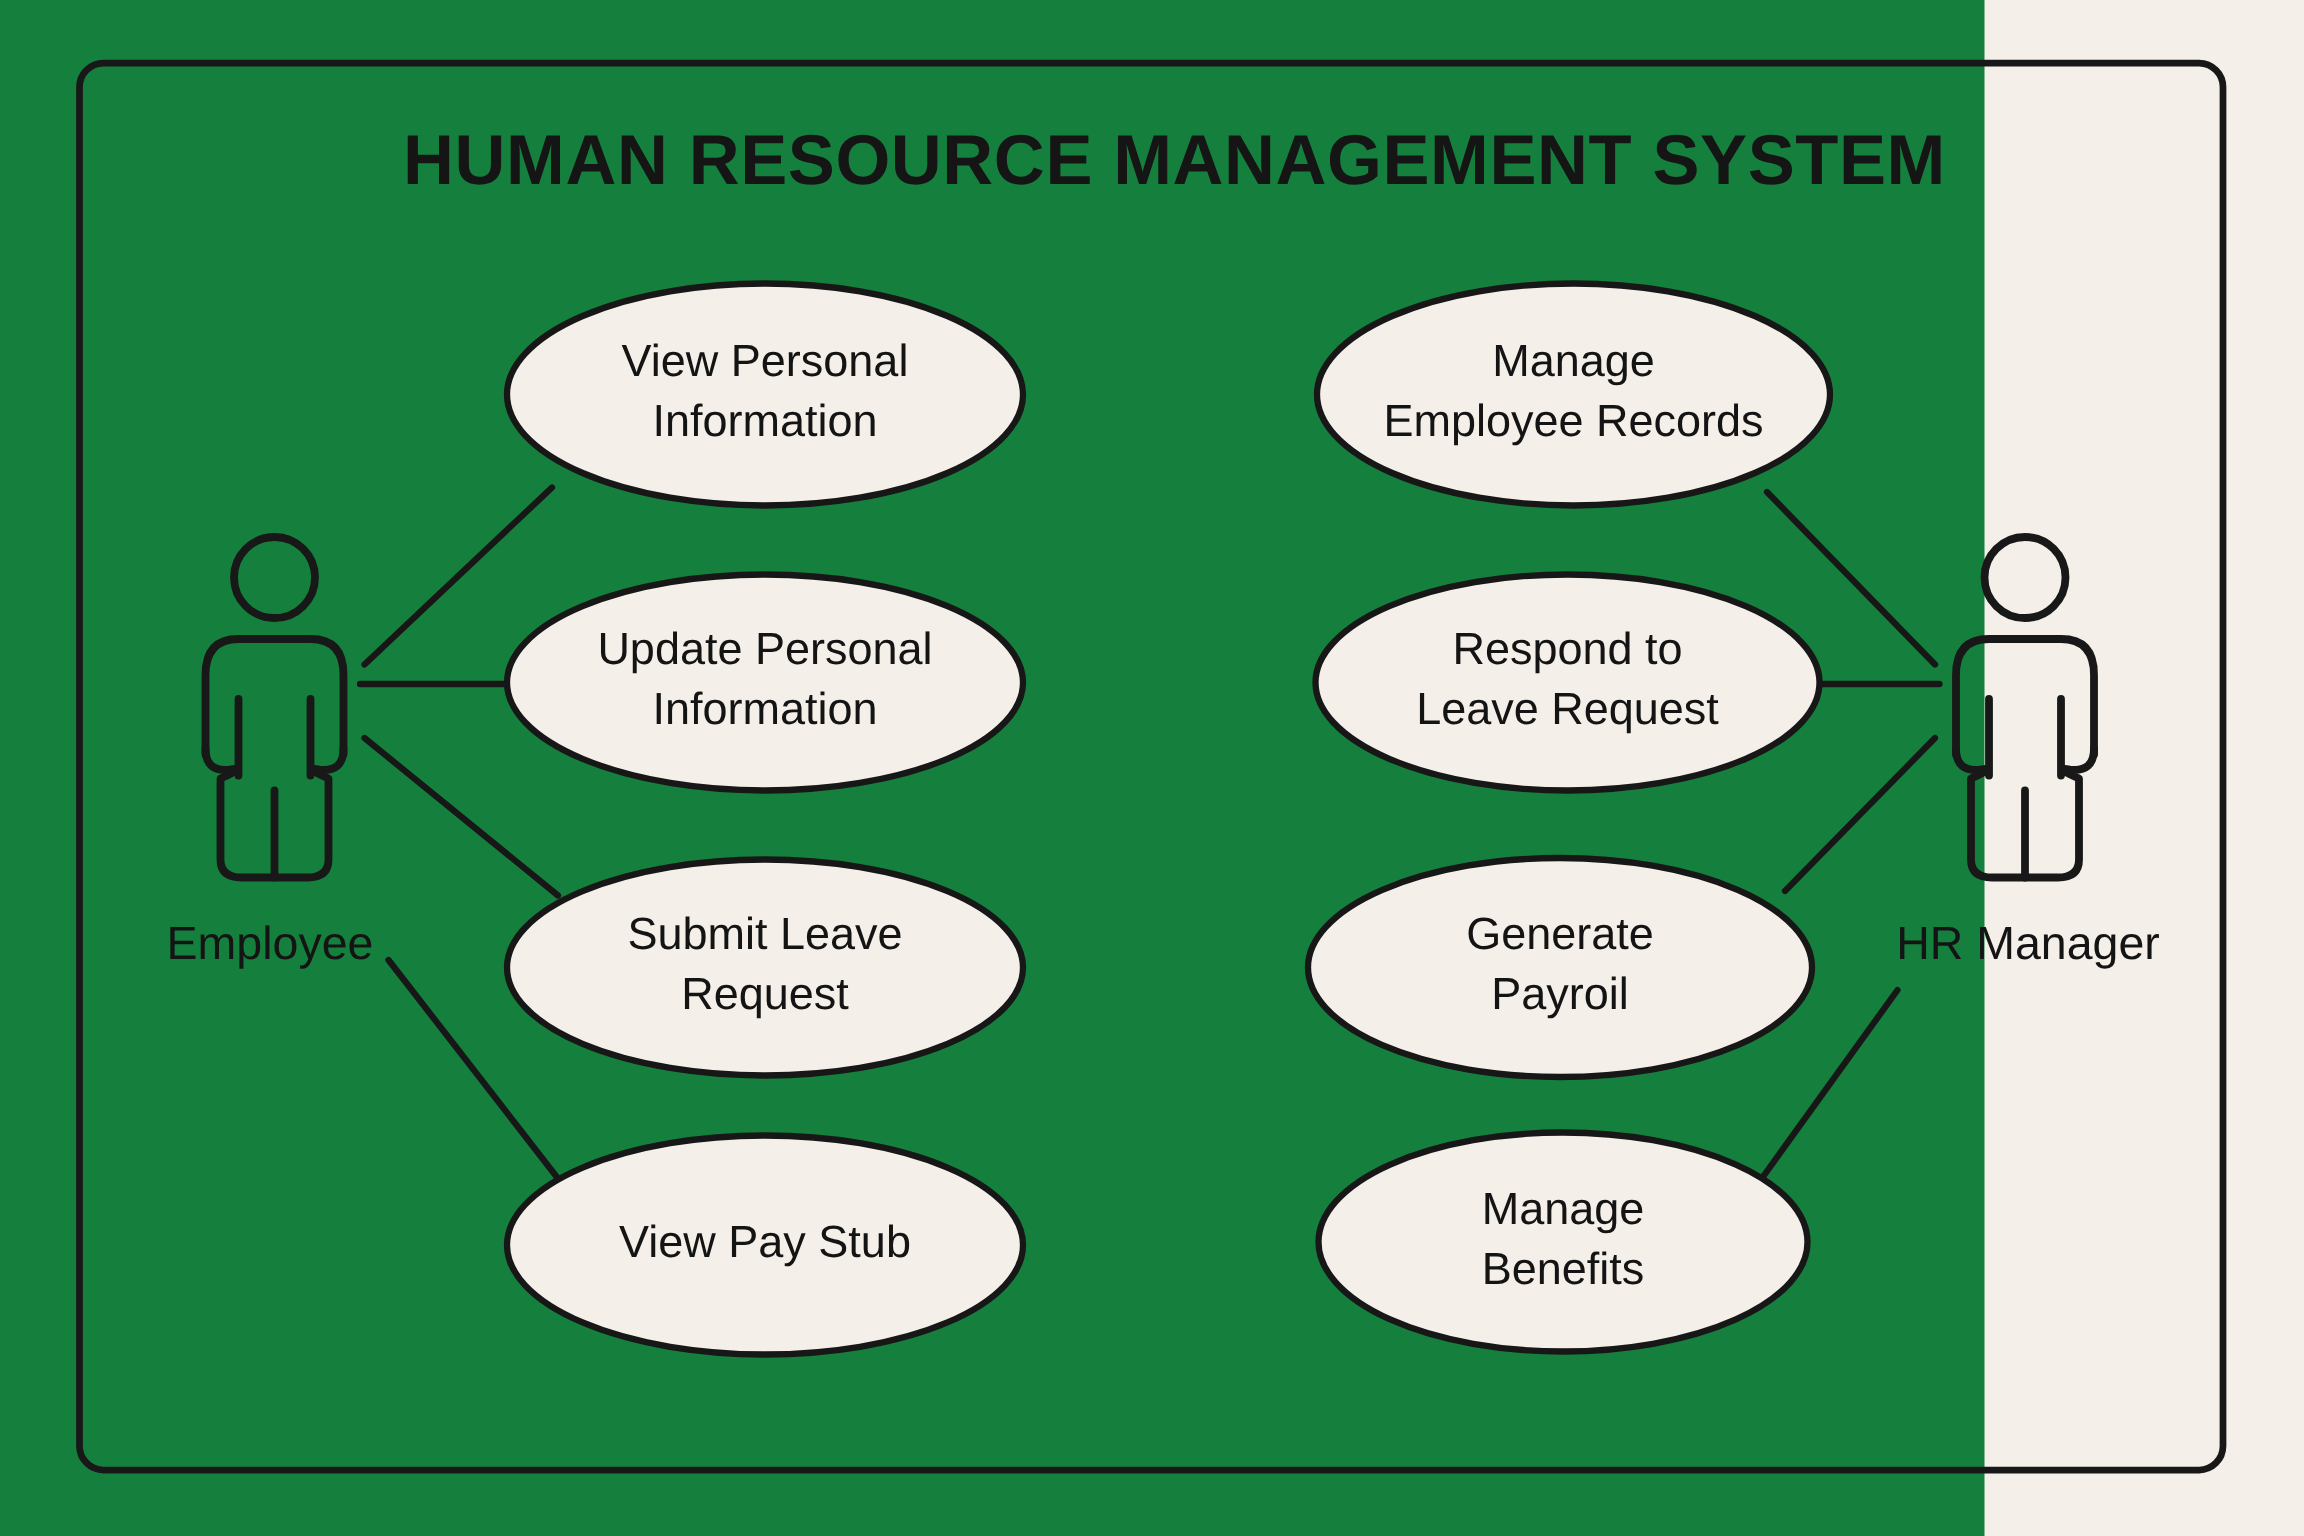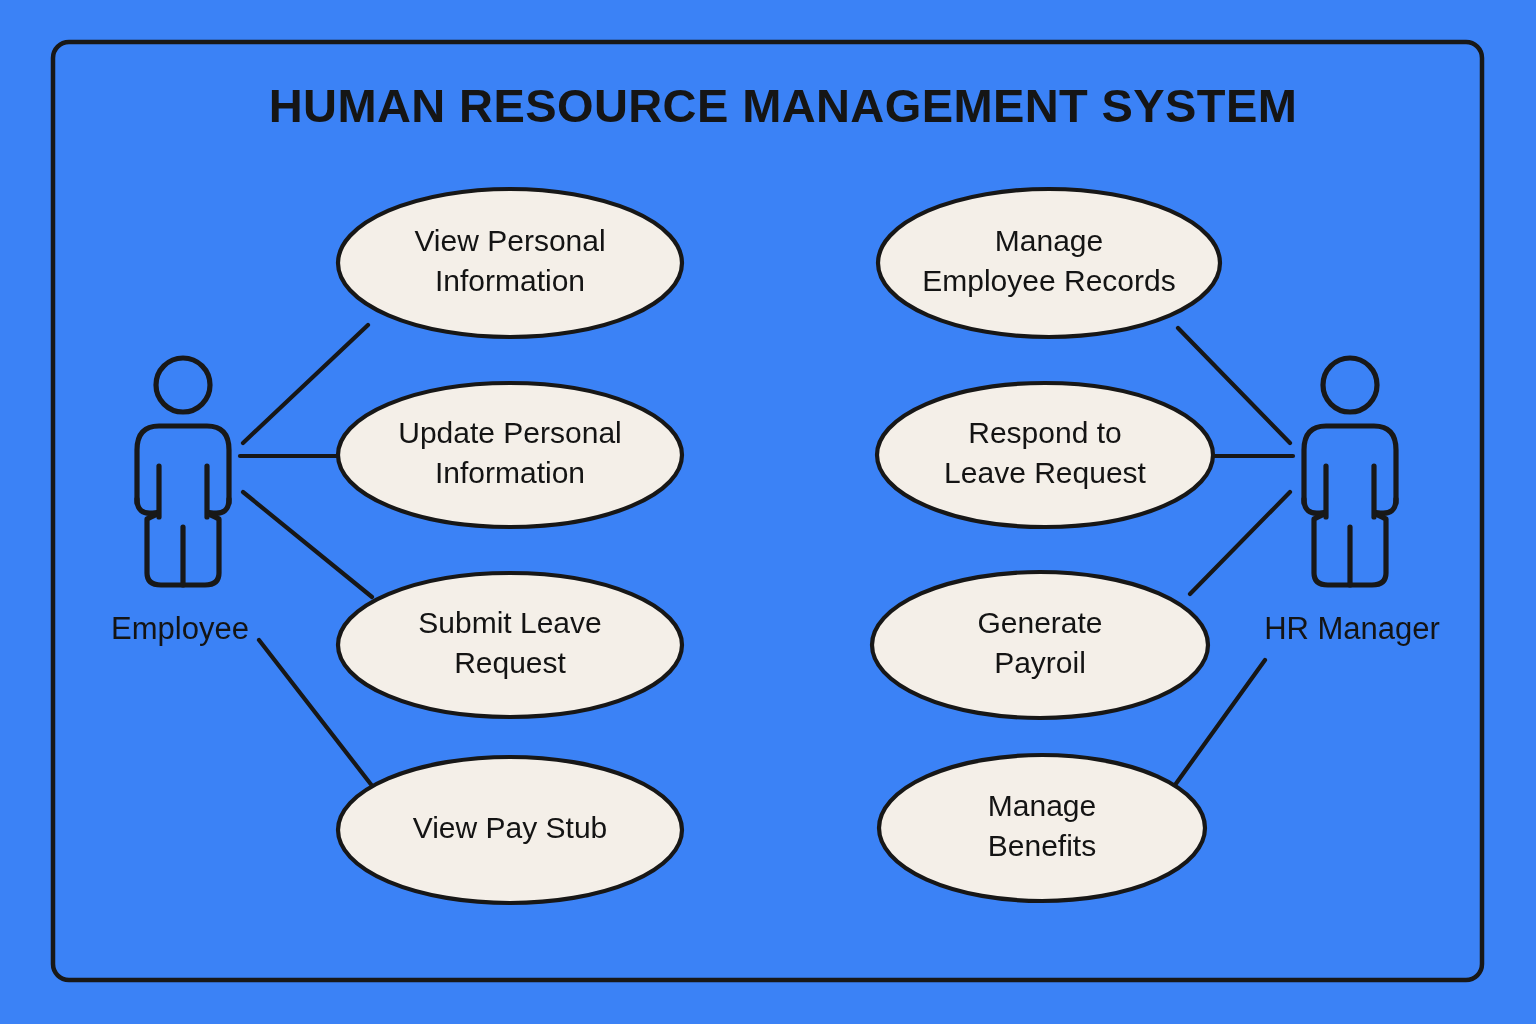--- a/index.html
+++ b/index.html
@@ -8,23 +8,23 @@
     background: #f4efe8;
   }
   body {
     width: 1536px;
     height: 1024px;
     overflow: hidden;
     font-family: "Liberation Sans", sans-serif;
   }
   #canvas {
     position: relative;
-    width: 1536px;
+    width: 1323px;
     height: 1024px;
-    background: #3b82f6;
+    background: #15803d;
   }
   svg#diagram {
     position: absolute;
     top: 0;
     left: 0;
     width: 1536px;
     height: 1024px;
     display: block;
   }
   .sys-boundary {

